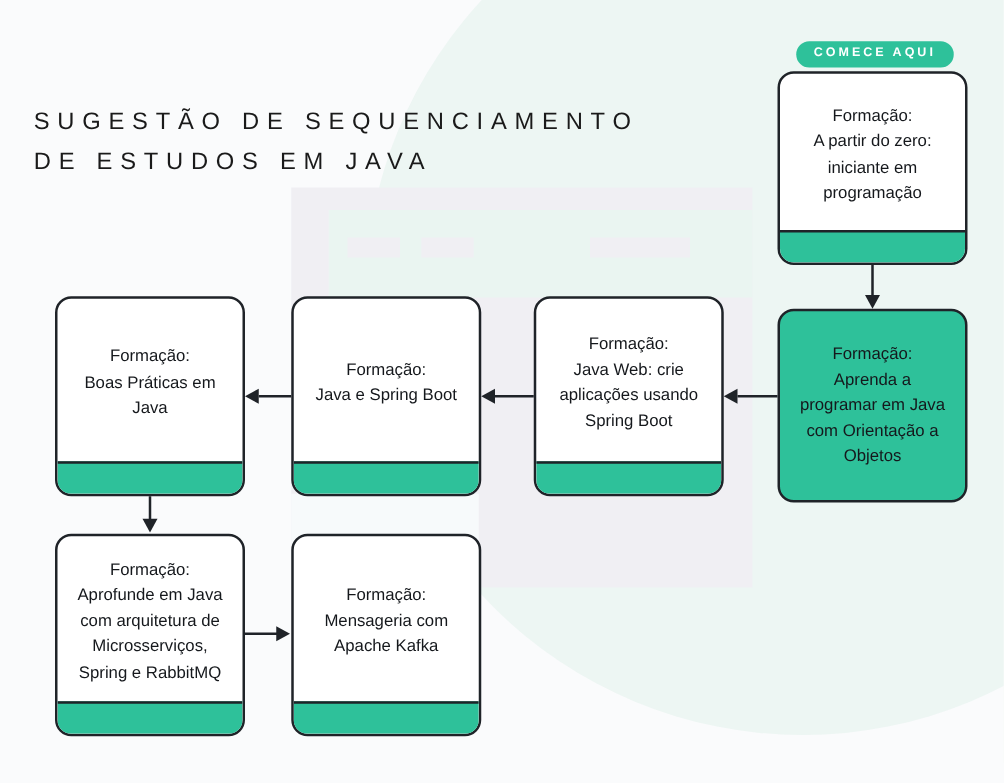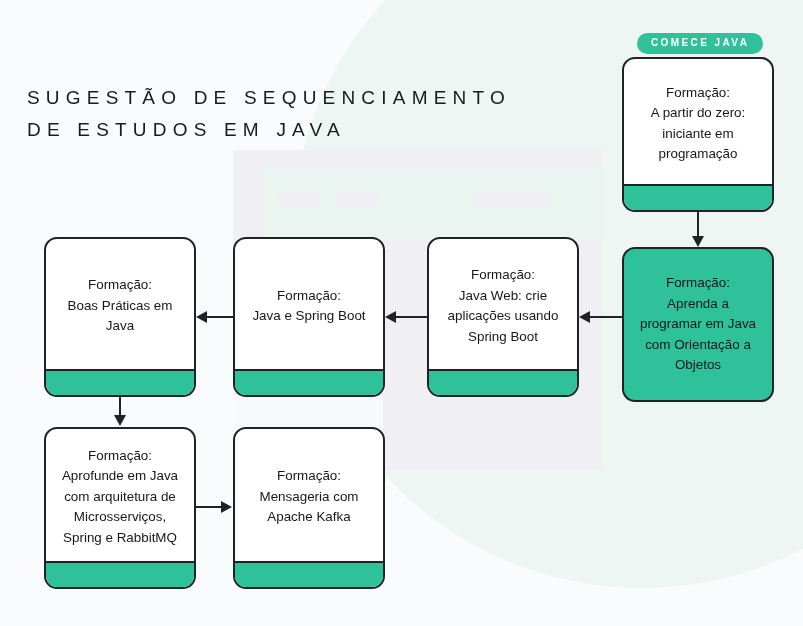--- a/index.html
+++ b/index.html
@@ -142,21 +142,21 @@
   <div class="bg-panel"></div>
   <div class="bg-panel-inner"></div>
   <div class="bg-chip c1"></div>
   <div class="bg-chip c2"></div>
   <div class="bg-chip c3"></div>
   <div class="bg-panel-void"></div>
 
   <div class="title">SUGESTÃO DE SEQUENCIAMENTO
 DE ESTUDOS EM JAVA</div>
 
-  <div class="badge">COMECE JAVA</div>
+  <div class="badge">COMECE AQUI</div>
 
   <div class="node" style="left:622px;top:57px;width:152px;height:155px;">
     <div class="body">
       <div class="label">Formação:
 A partir do zero:
 iniciante em
 programação</div>
     </div>
     <div class="foot"></div>
   </div>

